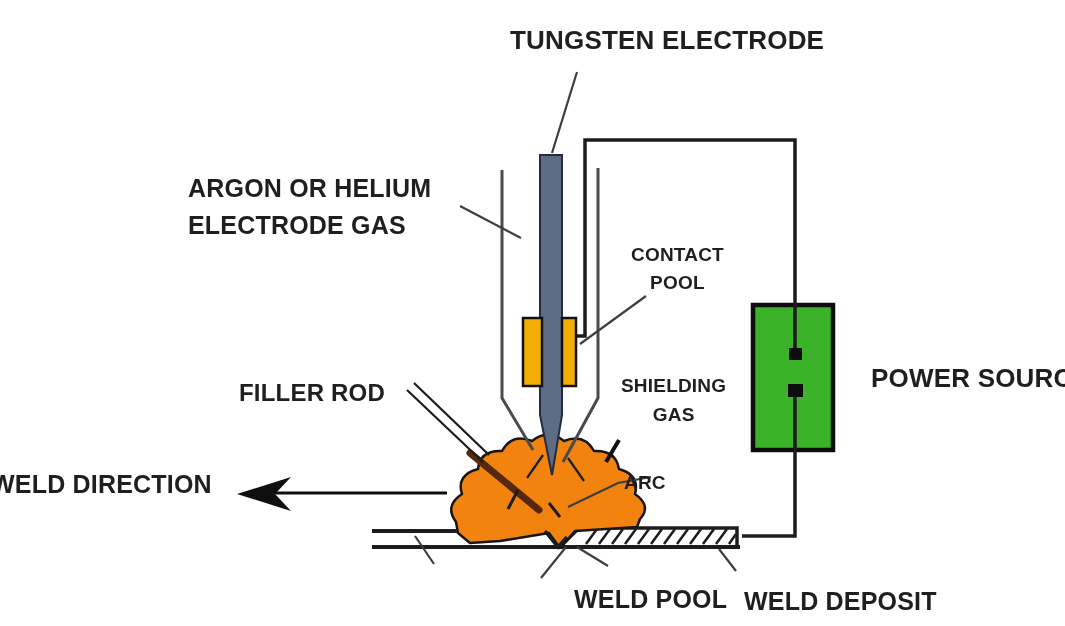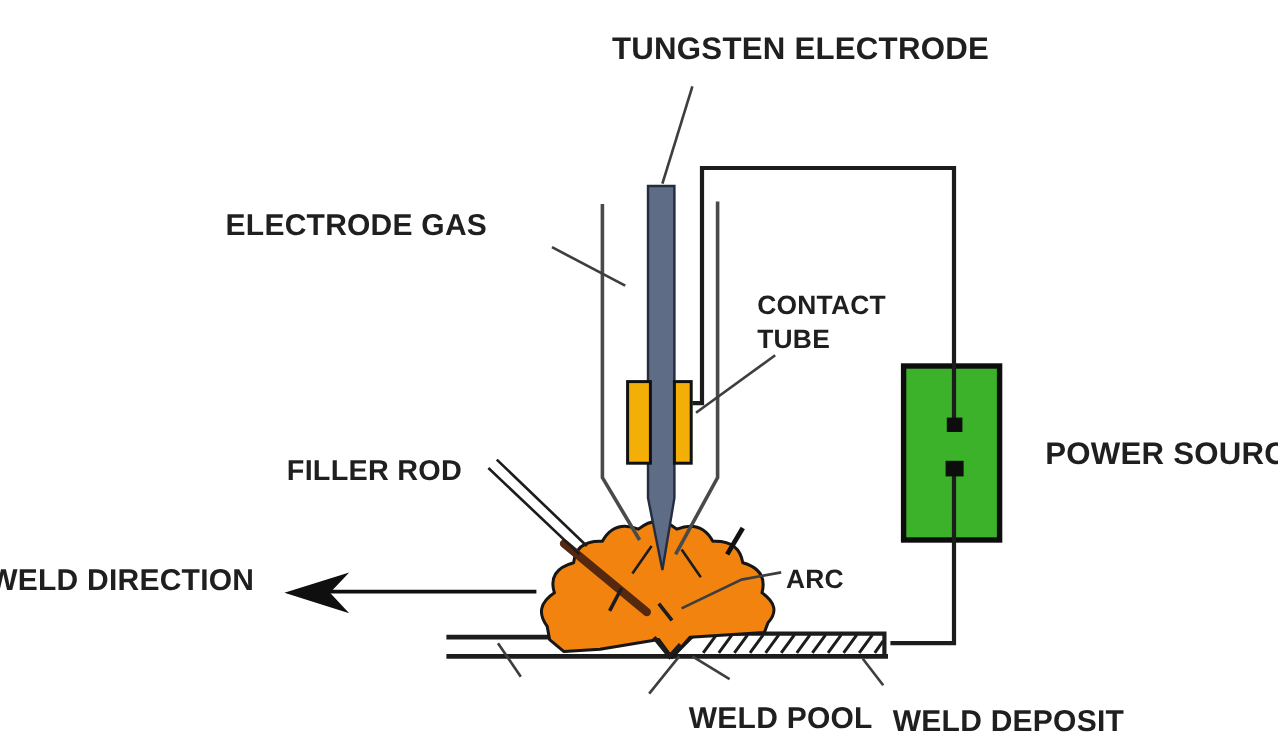--- a/index.html
+++ b/index.html
@@ -13,21 +13,21 @@
   .lbl{
     position:absolute;
     font-weight:700;
     color:var(--text,#1f1f1f);
     white-space:nowrap;
     letter-spacing:0.2px;
     user-select:none;
   }
   .lbl .ln{display:block;}
   .big{font-size:25px;line-height:37px;}
-  .small{font-size:22px;line-height:28px;}
+  .small{font-size:19px;line-height:28px;text-align:center;}
 </style>
 </head>
 <body>
 
 <div class="stage">
 
   <svg class="art" width="1065" height="626" viewBox="0 0 1065 626">
 
     <rect x="753" y="305" width="80" height="145" style="fill:var(--power_green);stroke:#0d0d0d;stroke-width:4.5"></rect>
 
@@ -90,35 +90,40 @@
       <path d="M577 547 L608 566"></path>
       <path d="M566 547 L541 578"></path>
       <path d="M719 549 L736 571"></path>
     </g>
     <path d="M619 440 L606 462" style="fill:none;stroke:#111;stroke-width:4"></path>
   </svg>
 
   <div class="lbl big" style="left:510px;top:22px;font-size:26px;">TUNGSTEN ELECTRODE</div>
 
   <div class="lbl big" style="left:188px;top:170px;">
+    <span class="ln">ARGON OR HELIUM</span>
     <span class="ln">ELECTRODE GAS</span>
   </div>
 
   <div class="lbl small" style="left:631px;top:241px;">
     <span class="ln">CONTACT</span>
-    <span class="ln">TUBE</span>
+    <span class="ln">POOL</span>
   </div>
 
   <div class="lbl big" style="left:871px;top:360px;font-size:26px;">POWER SOURCE</div>
 
   <div class="lbl big" style="left:239px;top:374px;font-size:24px;text-align:right;">FILLER ROD</div>
 
   <div class="lbl big" style="left:-9px;top:466px;">WELD DIRECTION</div>
 
+  <div class="lbl small" style="left:621px;top:371px;line-height:29px;">
+    <span class="ln">SHIELDING</span>
+    <span class="ln">GAS</span>
+  </div>
 
-  <div class="lbl small" style="left:655px;top:469px;">ARC</div>
+  <div class="lbl small" style="left:624px;top:469px;">ARC</div>
 
 
   <div class="lbl big" style="left:744px;top:583px;">WELD DEPOSIT</div>
 
   <div class="lbl big" style="left:574px;top:581px;">WELD POOL</div>
 
 </div>
 
 </body></html>

